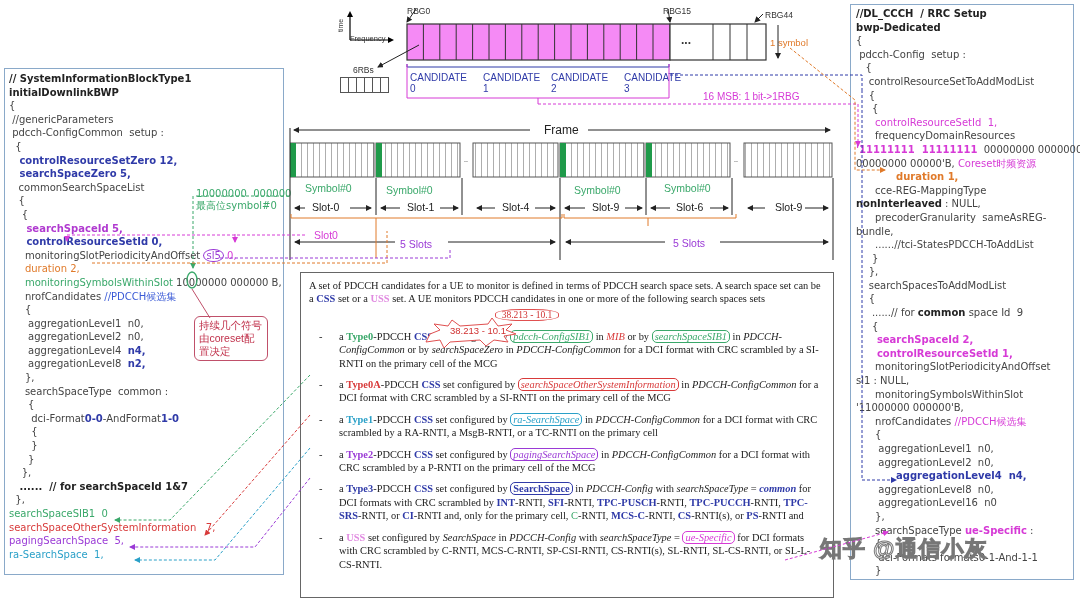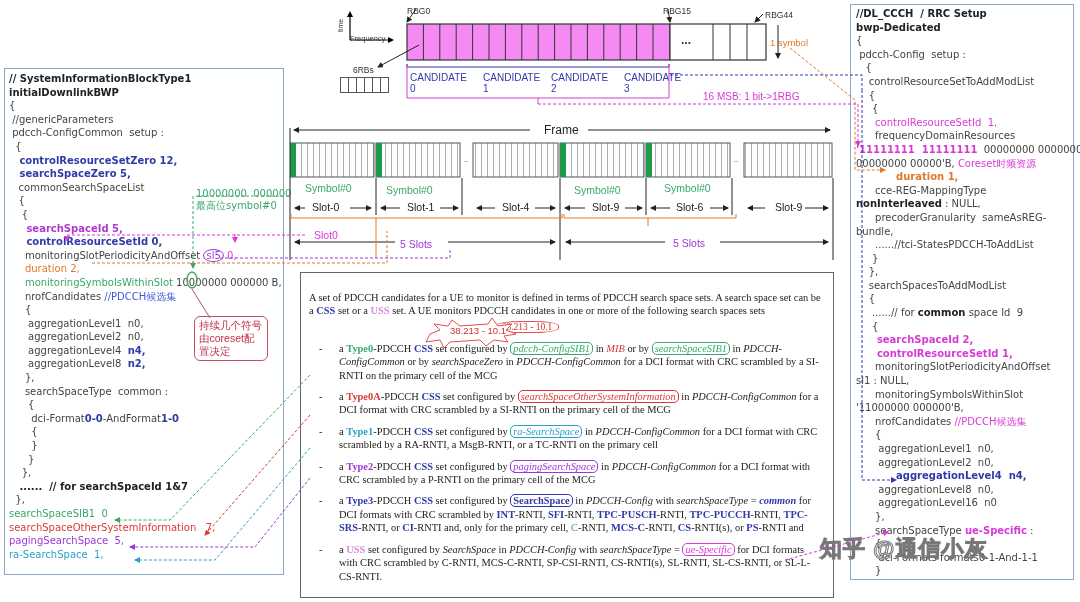--- a/index.html
+++ b/index.html
@@ -13,21 +13,21 @@
 .mag{color:#d63ad6}
 .magb{color:#d63ad6;font-weight:bold}
 .orange{color:#e07a2a}
 .green{color:#3aa86a}
 .red{color:#d83a3a}
 .purple{color:#9a3ad6}
 .cyan{color:#2aa0c8}
 .zh{color:#d63ad6}
 .svgl{position:absolute;left:0;top:0;pointer-events:none}
 .serif{font-family:"Liberation Serif","DejaVu Serif",serif}
-.specbox{position:absolute;left:300px;top:272px;width:534px;height:326px;border:1.5px solid #666;background:#fff;padding:18px 8px;font-size:10.4px;line-height:13.4px;color:#222}
+.specbox{position:absolute;left:300px;top:272px;width:534px;height:326px;border:1.5px solid #666;background:#fff;padding:6px 8px;font-size:10.4px;line-height:13.4px;color:#222}
 .bullet{position:relative;padding-left:30px;margin-top:8px}
 .bullet .dash{position:absolute;left:10px;top:0}
 .box{border:1.5px solid;border-radius:5px;padding:0 2px;font-style:italic}
 .it{font-style:italic}
 .b{font-weight:bold}
 .cb{color:#2f3aa8;font-weight:bold}
 .note{position:absolute;border:1.2px solid #c0506a;border-radius:6px;background:#fff;color:#c0304a;font-size:10.5px;line-height:13px;padding:2px 4px}
 </style>
 </head>
 <body>

